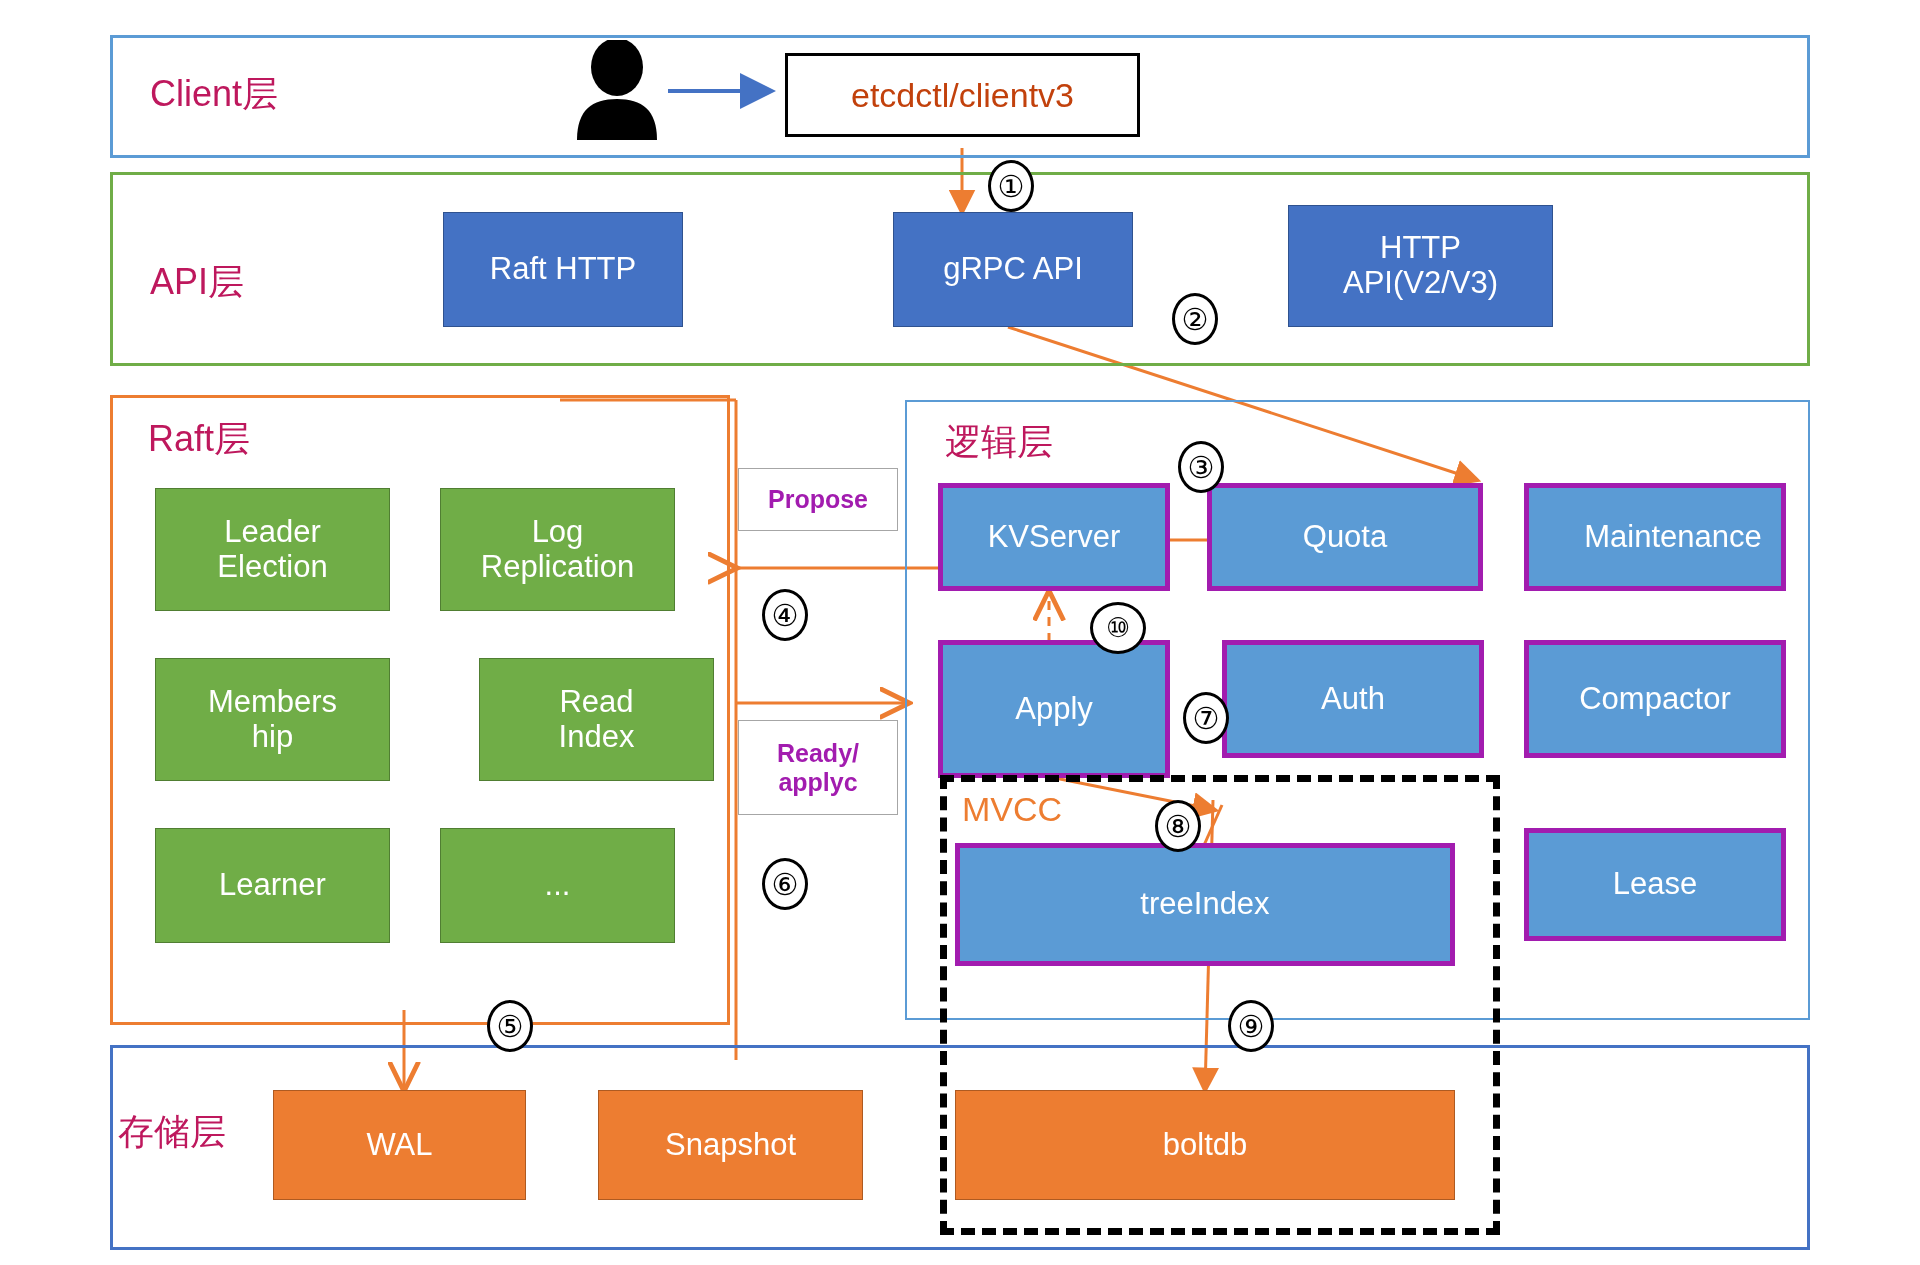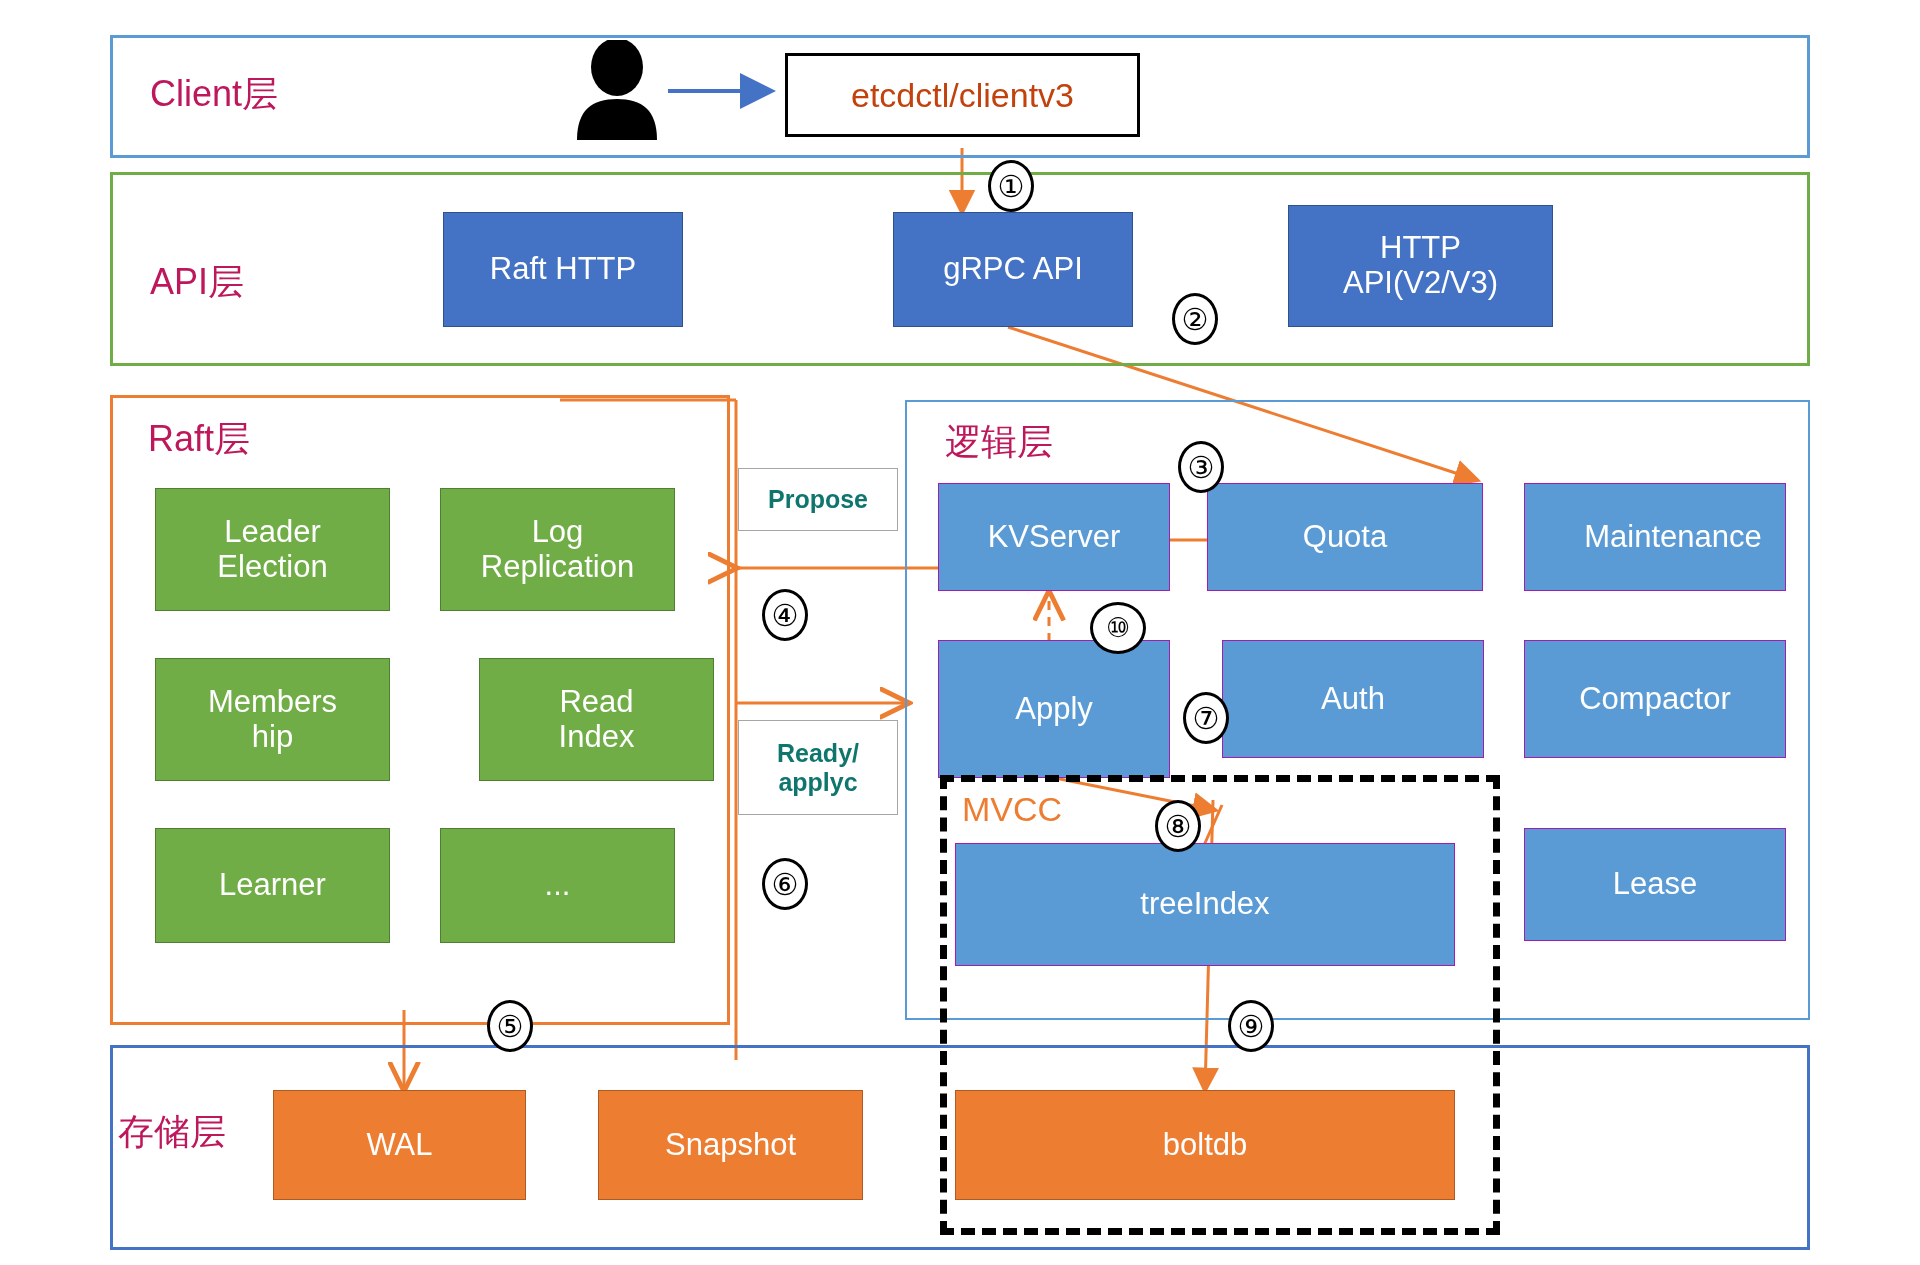--- a/index.html
+++ b/index.html
@@ -14,29 +14,29 @@
   #api-layer{left:110px;top:172px;width:1700px;height:194px;border:3px solid #70AD47;}
   #raft-layer{left:110px;top:395px;width:620px;height:630px;border:3px solid #ED7D31;}
   #logic-layer{left:905px;top:400px;width:905px;height:620px;border:2px solid #5B9BD5;}
   #storage-layer{left:110px;top:1045px;width:1700px;height:205px;border:3px solid #4472C4;}
 
   
   .node{position:absolute;box-sizing:border-box;display:flex;align-items:center;
         justify-content:center;text-align:center;color:#fff;line-height:1.12;
         font-size:31px;padding:2px 6px;}
   .node.dark-blue{background:#4472C4;border:1px solid #2F528F;}
-  .node.light-blue{background:#5B9BD5;border:1px solid #a21caf;}
+  .node.light-blue{background:#5B9BD5;border:5px solid #a21caf;}
   .node.green{background:#70AD47;border:1px solid #507E32;}
   .node.orange{background:#ED7D31;border:1px solid #AE5A21;}
   .node.white-box{background:#fff;border:3px solid #000;color:#c2410c;font-size:34px;}
 
   
   .callout{position:absolute;box-sizing:border-box;background:#fff;border:1px solid #A6A6A6;
            display:flex;align-items:center;justify-content:center;text-align:center;
-           color:#0f766e;font-weight:bold;font-size:25px;line-height:1.15;}
+           color:#a21caf;font-weight:bold;font-size:25px;line-height:1.15;}
 
   
   .step{position:absolute;width:46px;height:52px;border:3px solid #000;border-radius:50%;
         display:flex;align-items:center;justify-content:center;font-size:30px;color:#000;
         background:#fff;box-sizing:border-box;}
   .step.wide{width:56px;font-size:27px;}
 
   
   #mvcc-group{position:absolute;left:940px;top:775px;width:560px;height:460px;
               border:7px dashed #000;box-sizing:border-box;background:transparent;}

